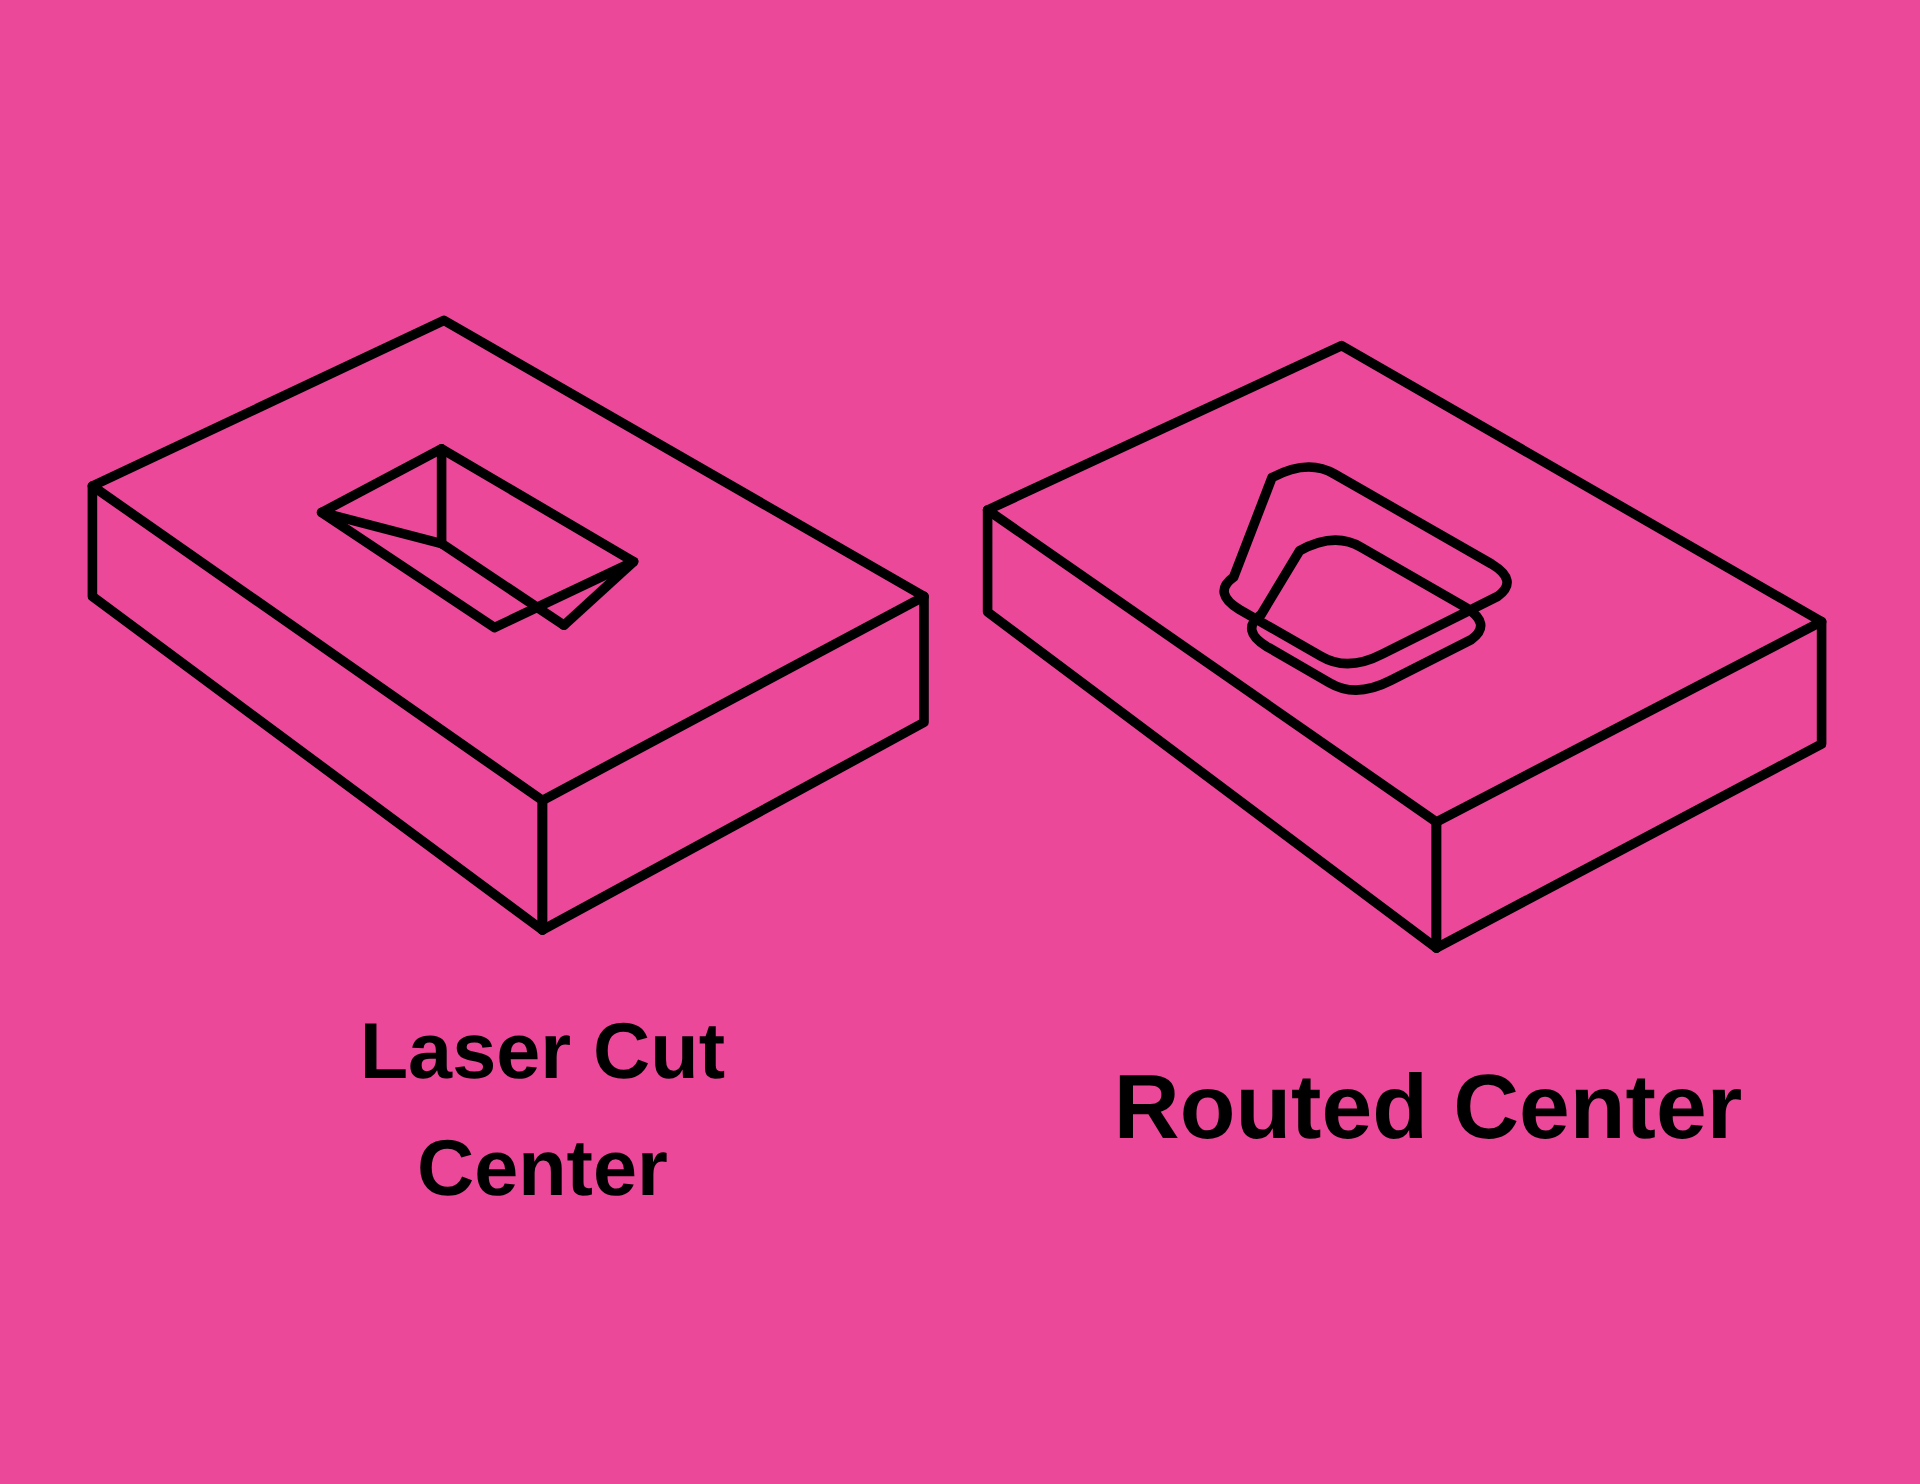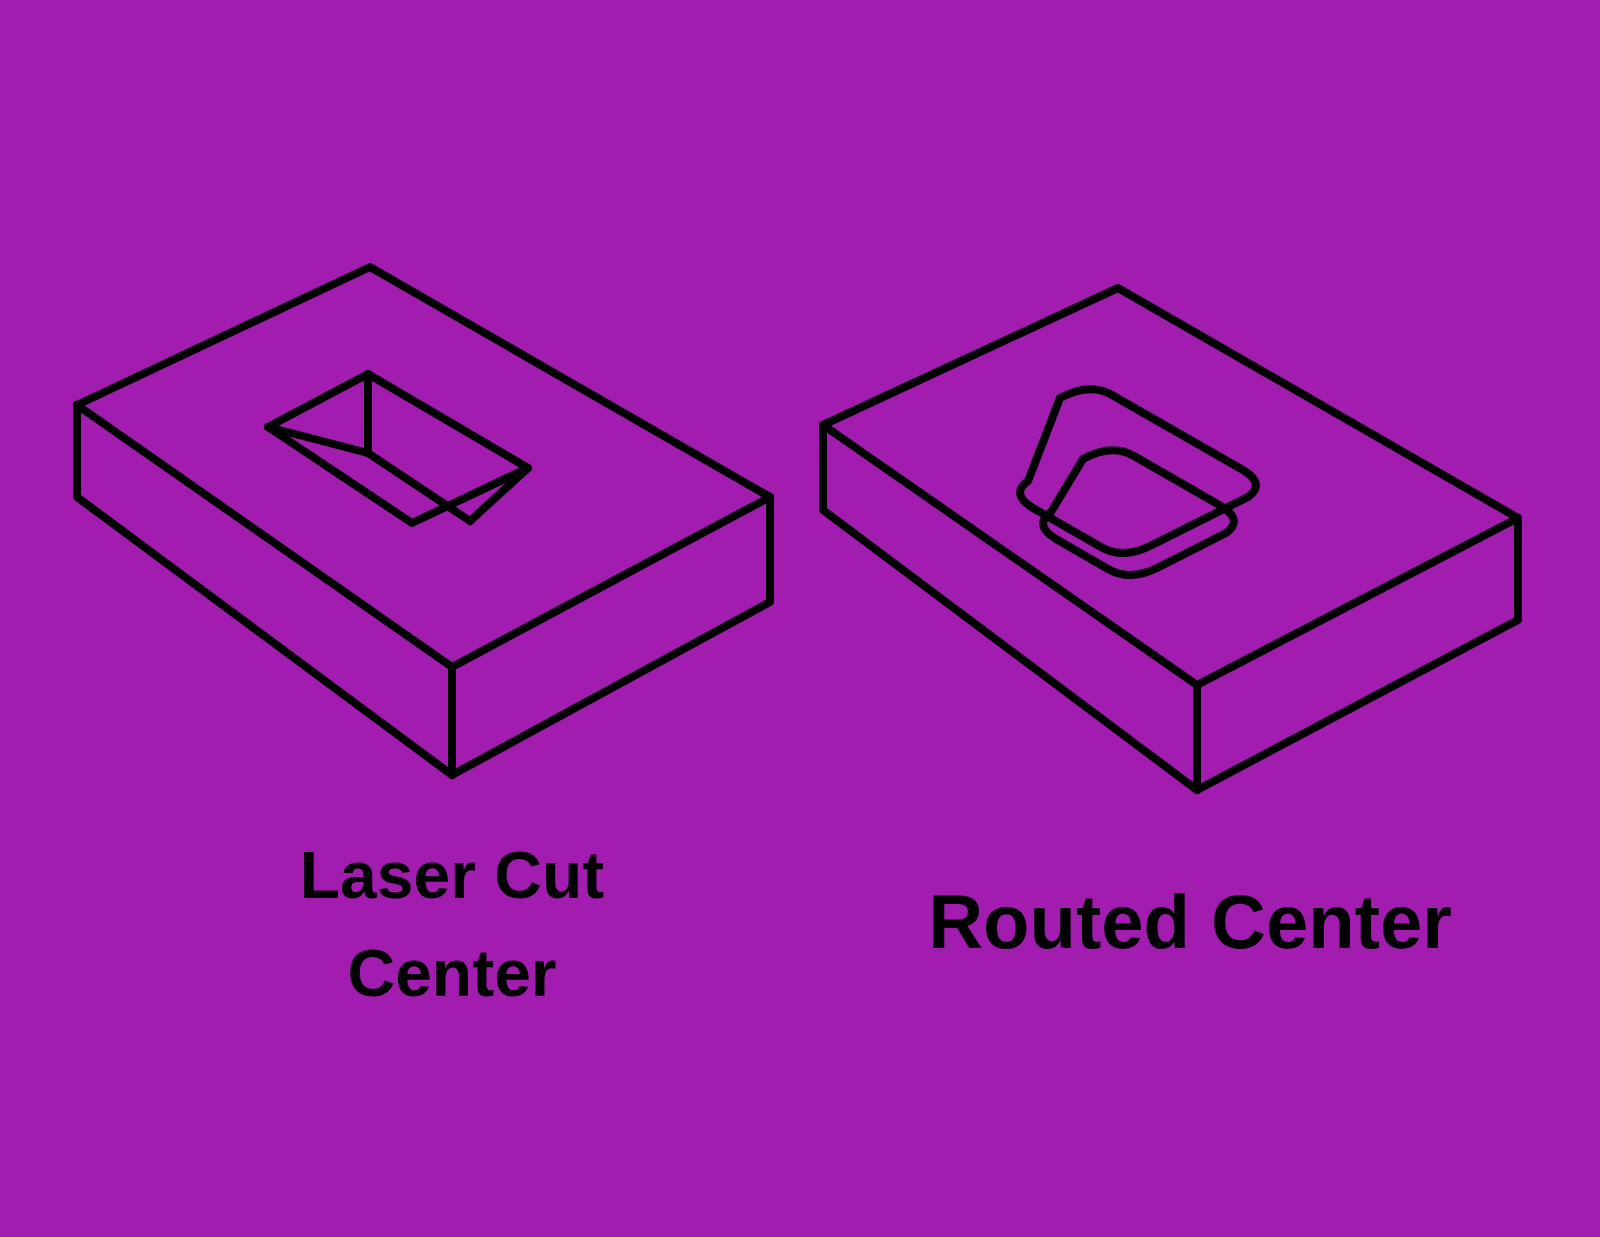--- a/index.html
+++ b/index.html
@@ -10,21 +10,21 @@
   body {
     width: 1600px;
     height: 1237px;
     font-family: "Liberation Sans", sans-serif;
     overflow: hidden;
   }
   #figure {
     position: relative;
     width: 1600px;
     height: 1237px;
-    background: #a21caf;
+    background: #ec4899;
   }
   #figure svg {
     display: block;
     width: 1600px;
     height: 1237px;
   }
   .stroke {
     fill: none;
     stroke: #000000;
     stroke-width: 8;

